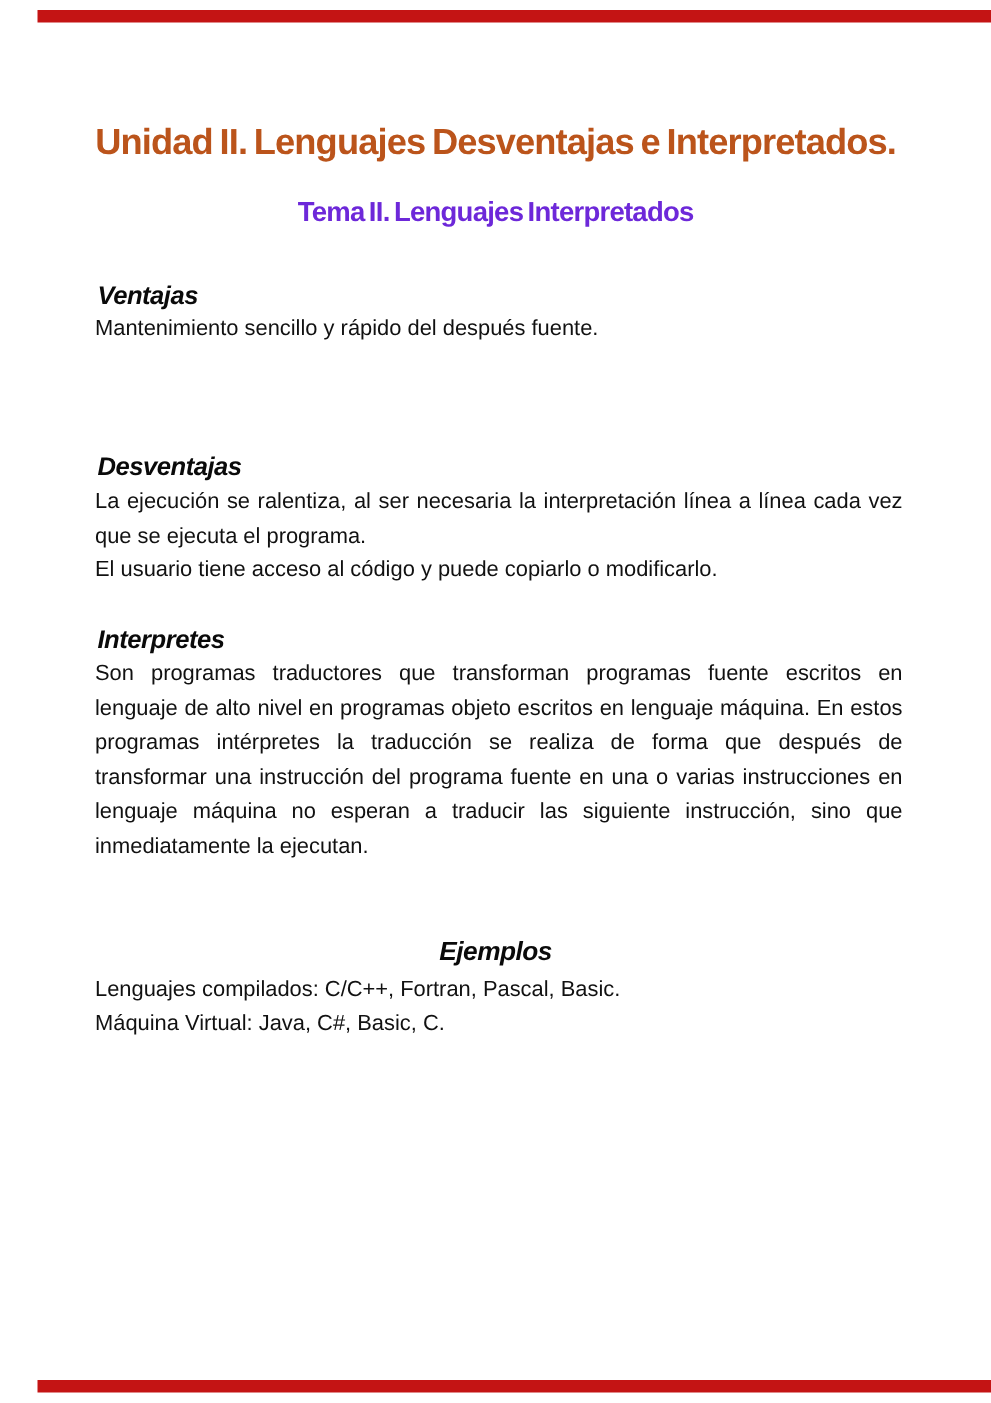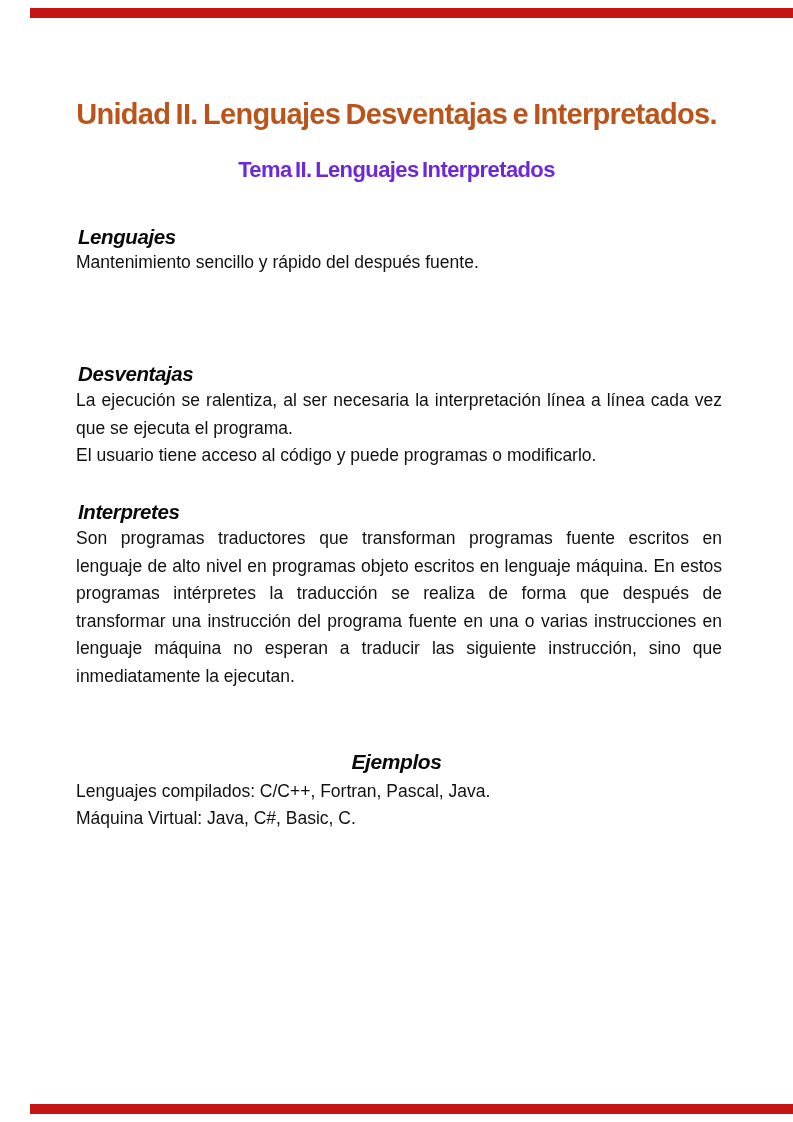--- a/index.html
+++ b/index.html
@@ -104,37 +104,37 @@
 <body>
 
 <div class="page">
 
   <div class="rule-bar top"></div>
 
   <h1 class="doc-title">Unidad II. Lenguajes Desventajas e Interpretados.</h1>
 
   <h2 class="doc-subtitle">Tema II. Lenguajes Interpretados</h2>
 
-  <h3 class="sec-heading h-ventajas">Lenguajes</h3>
+  <h3 class="sec-heading h-ventajas">Ventajas</h3>
   <div class="sec-body b-ventajas">
     <p>Mantenimiento sencillo y rápido del después fuente.</p>
   </div>
 
   <h3 class="sec-heading h-desventajas">Desventajas</h3>
   <div class="sec-body b-desventajas">
     <p>La ejecución se ralentiza, al ser necesaria la interpretación línea a línea cada vez que se ejecuta el programa.</p>
-    <p>El usuario tiene acceso al código y puede programas o modificarlo.</p>
+    <p>El usuario tiene acceso al código y puede copiarlo o modificarlo.</p>
   </div>
 
   <h3 class="sec-heading h-interpretes">Interpretes</h3>
   <div class="sec-body b-interpretes">
     <p>Son programas traductores que transforman programas fuente escritos en lenguaje de alto nivel en programas objeto escritos en lenguaje máquina. En estos programas intérpretes la traducción se realiza de forma que después de transformar una instrucción del programa fuente en una o varias instrucciones en lenguaje máquina no esperan a traducir las siguiente instrucción, sino que inmediatamente la ejecutan.</p>
   </div>
 
   <h3 class="examples-heading">Ejemplos</h3>
   <div class="examples-list">
-    <div>Lenguajes compilados: C/C++, Fortran, Pascal, Java.</div>
+    <div>Lenguajes compilados: C/C++, Fortran, Pascal, Basic.</div>
     <div>Máquina Virtual: Java, C#, Basic, C.</div>
   </div>
 
   <div class="rule-bar bottom"></div>
 
 </div>
 
 </body></html>

